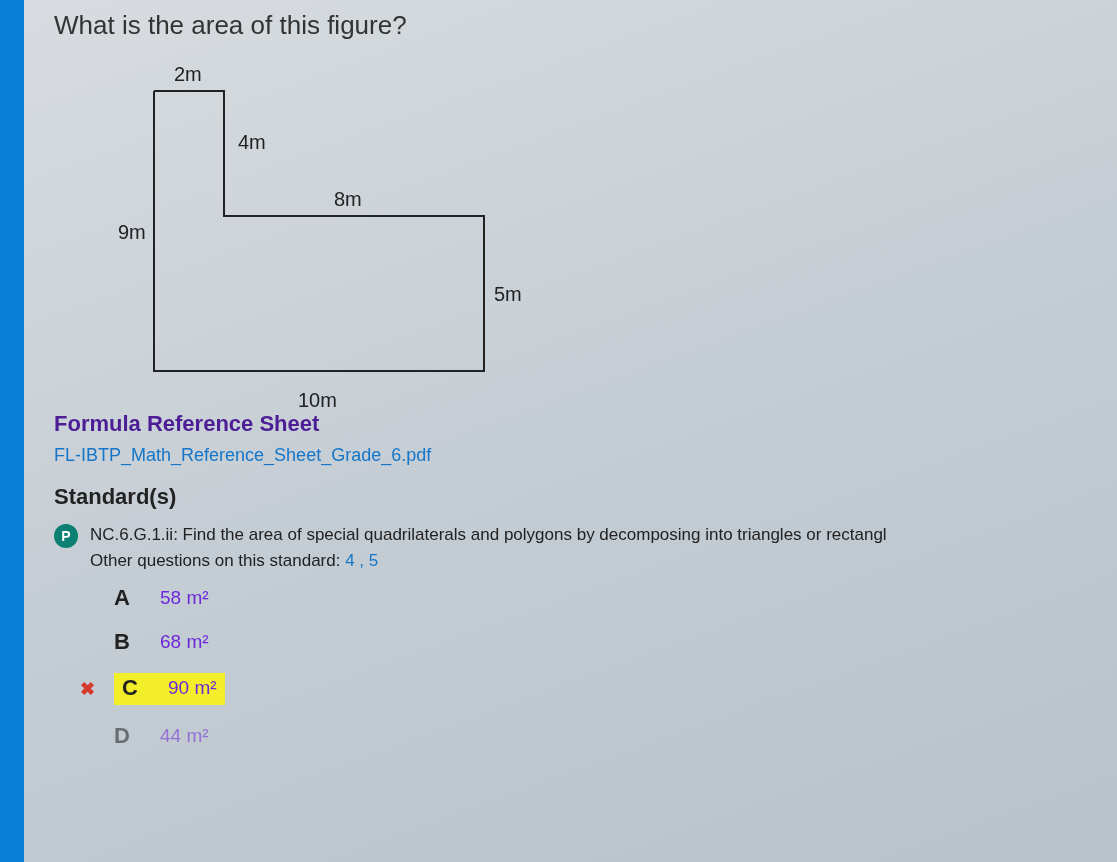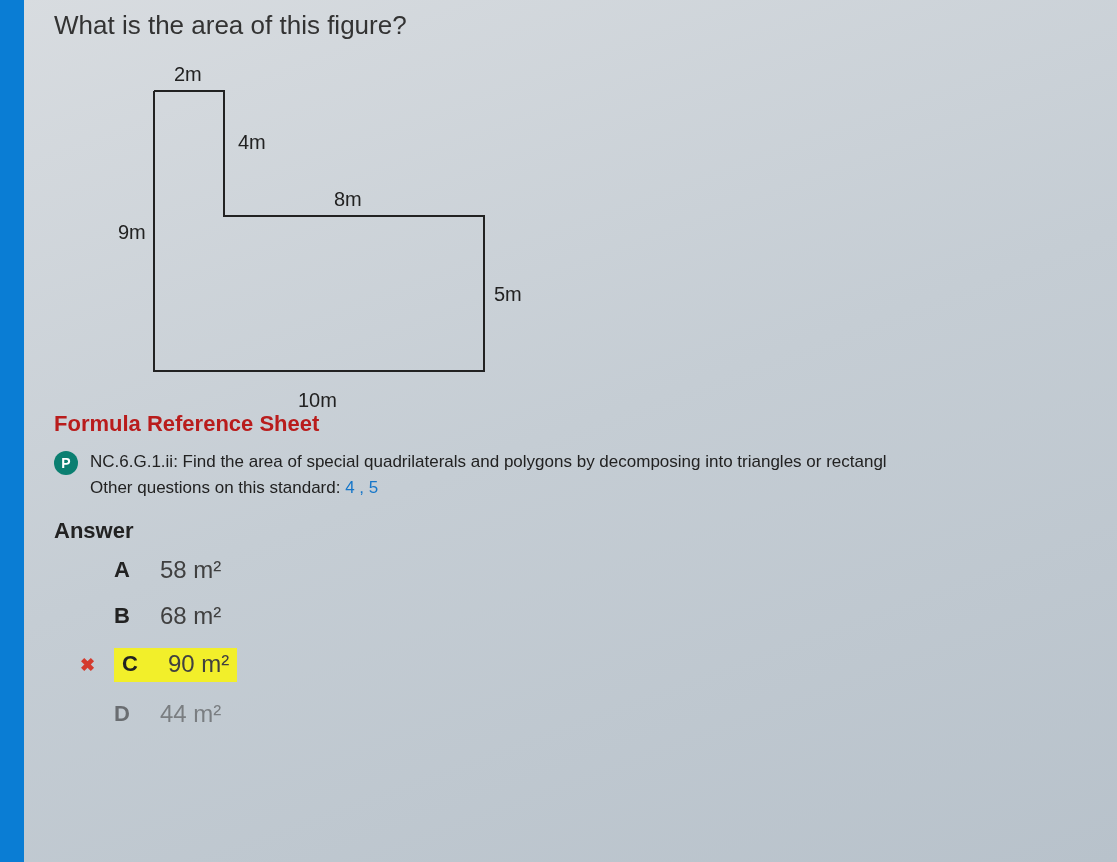--- a/index.html
+++ b/index.html
@@ -37,21 +37,21 @@
   margin-bottom: 10px;
 }
 .lbl {
   position: absolute;
   font-size: 20px;
   color: #222;
 }
 .section-title {
   font-size: 22px;
   font-weight: bold;
-  color: #b91c1c;
+  color: #4c1d95;
   margin-top: 8px;
 }
 .ref-link {
   color: #1576c9;
   font-size: 18px;
   margin-top: 8px;
   display: inline-block;
 }
 .standards-title {
   font-size: 22px;
@@ -101,22 +101,22 @@
   margin-bottom: 18px;
   position: relative;
 }
 .answer-letter {
   font-size: 22px;
   font-weight: bold;
   color: #222;
   width: 24px;
 }
 .answer-val {
-  font-size: 24px;
-  color: #404040;
+  font-size: 19px;
+  color: #6d28d9;
 }
 .highlight {
   background: #f2ef2a;
   padding: 2px 8px 4px 8px;
   display: inline-flex;
   align-items: center;
   gap: 22px;
 }
 .x-mark {
   position: absolute;
@@ -142,32 +142,33 @@
     </svg>
     <span class="lbl" style="left:80px; top:2px;">2m</span>
     <span class="lbl" style="left:144px; top:70px;">4m</span>
     <span class="lbl" style="left:240px; top:127px;">8m</span>
     <span class="lbl" style="left:24px; top:160px;">9m</span>
     <span class="lbl" style="left:400px; top:222px;">5m</span>
     <span class="lbl" style="left:190px; top:328px;margin-left:14px;">10m</span>
   </div>
 
   <div class="section-title">Formula Reference Sheet</div>
+  <a class="ref-link">FL-IBTP_Math_Reference_Sheet_Grade_6.pdf</a>
 
+  <div class="standards-title">Standard(s)</div>
   <div class="standard-row">
     <div class="p-badge">P</div>
     <div class="standard-text">
       <span>NC.6.G.1.ii:</span>
       <span>Find the area of special quadrilaterals and polygons by decomposing into triangles or rectangl</span><br>
       <span>Other questions on this standard:</span>
       <span class="std-nums">4 , 5</span>
     </div>
   </div>
 
-  <div class="answer-title">Answer</div>
 
   <div class="answers">
 
     <div class="answer-row">
       <span class="answer-letter">A</span>
       <span class="answer-val">58 m²</span>
     </div>
 
     <div class="answer-row">
       <span class="answer-letter">B</span>

